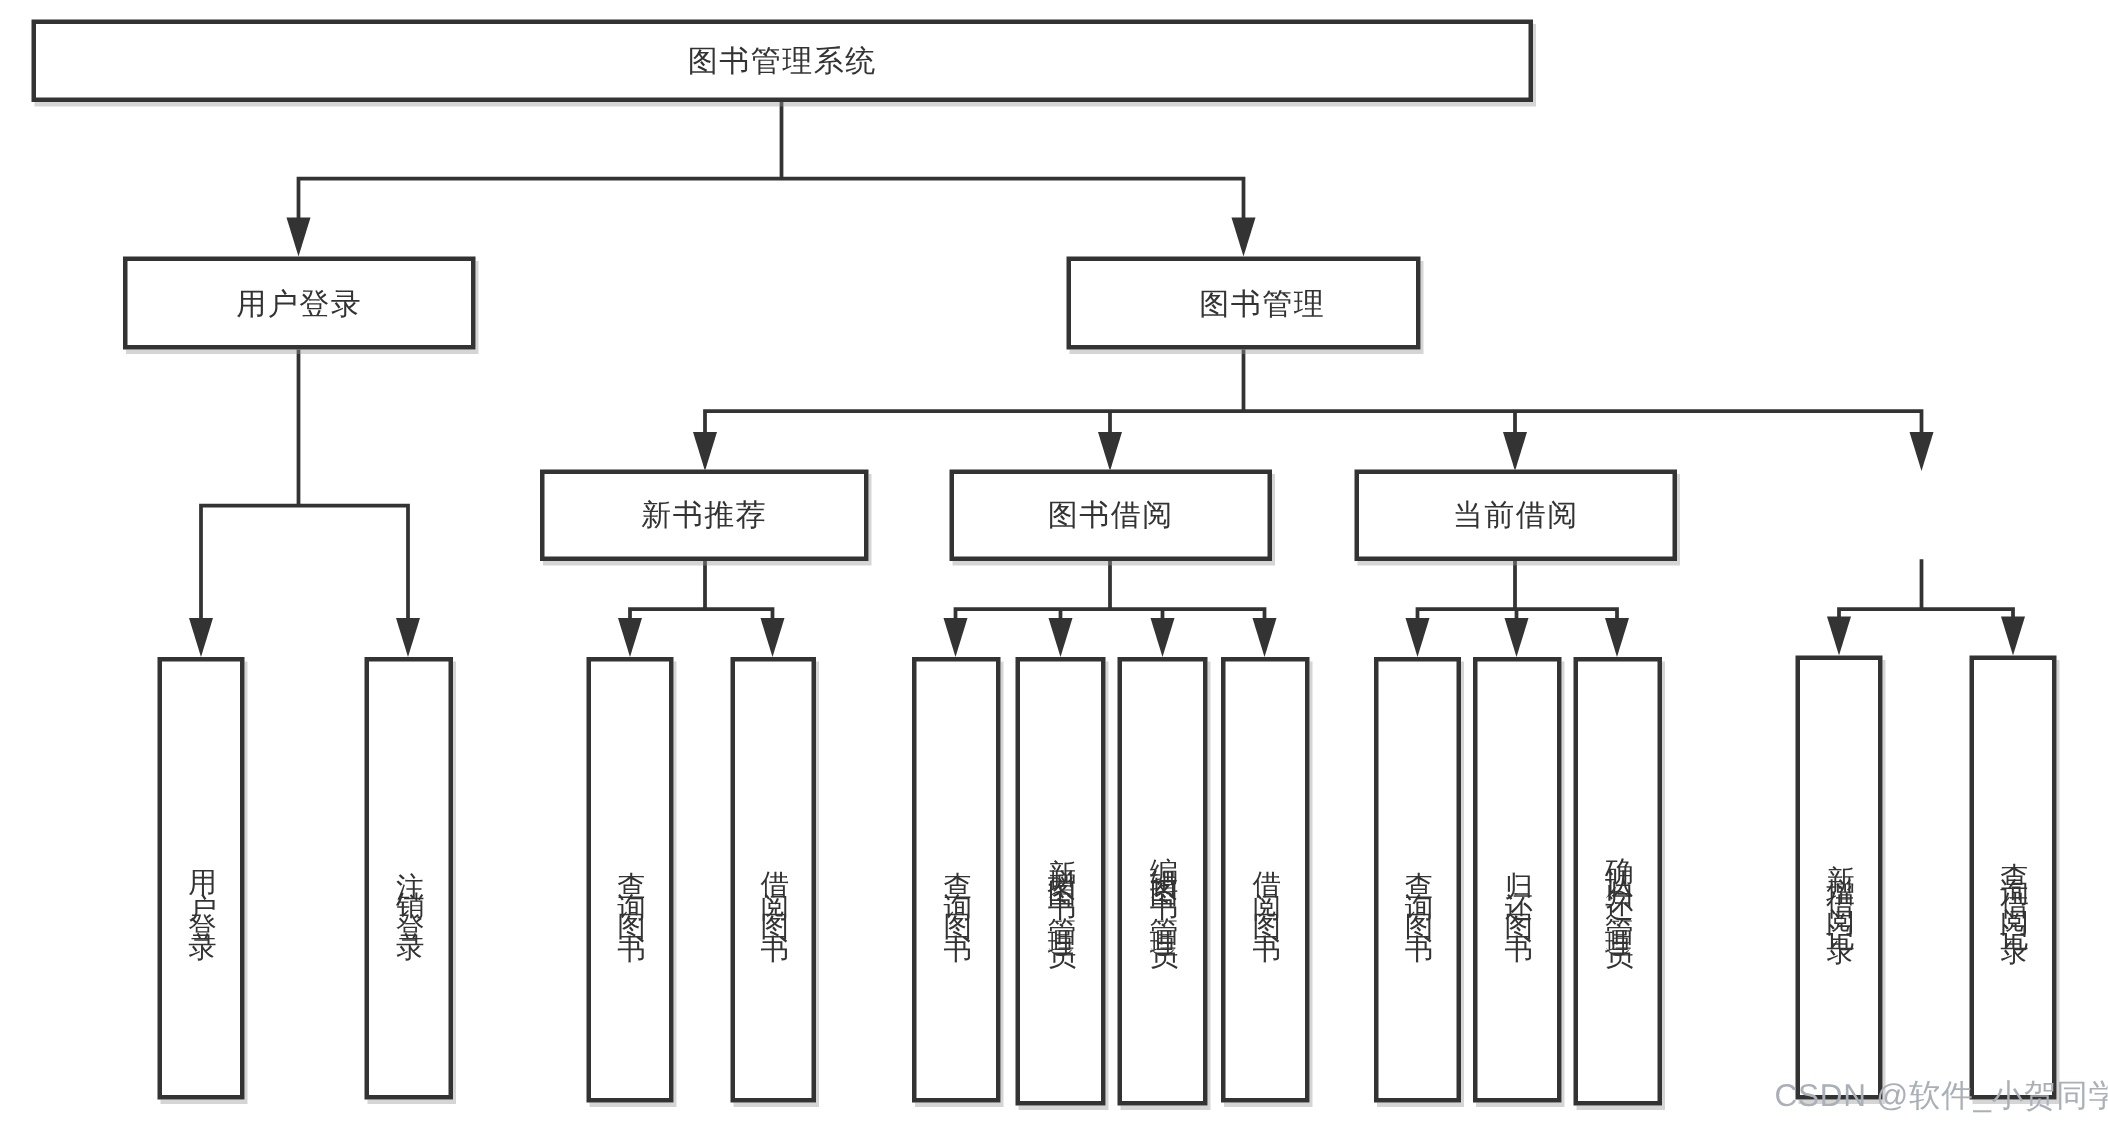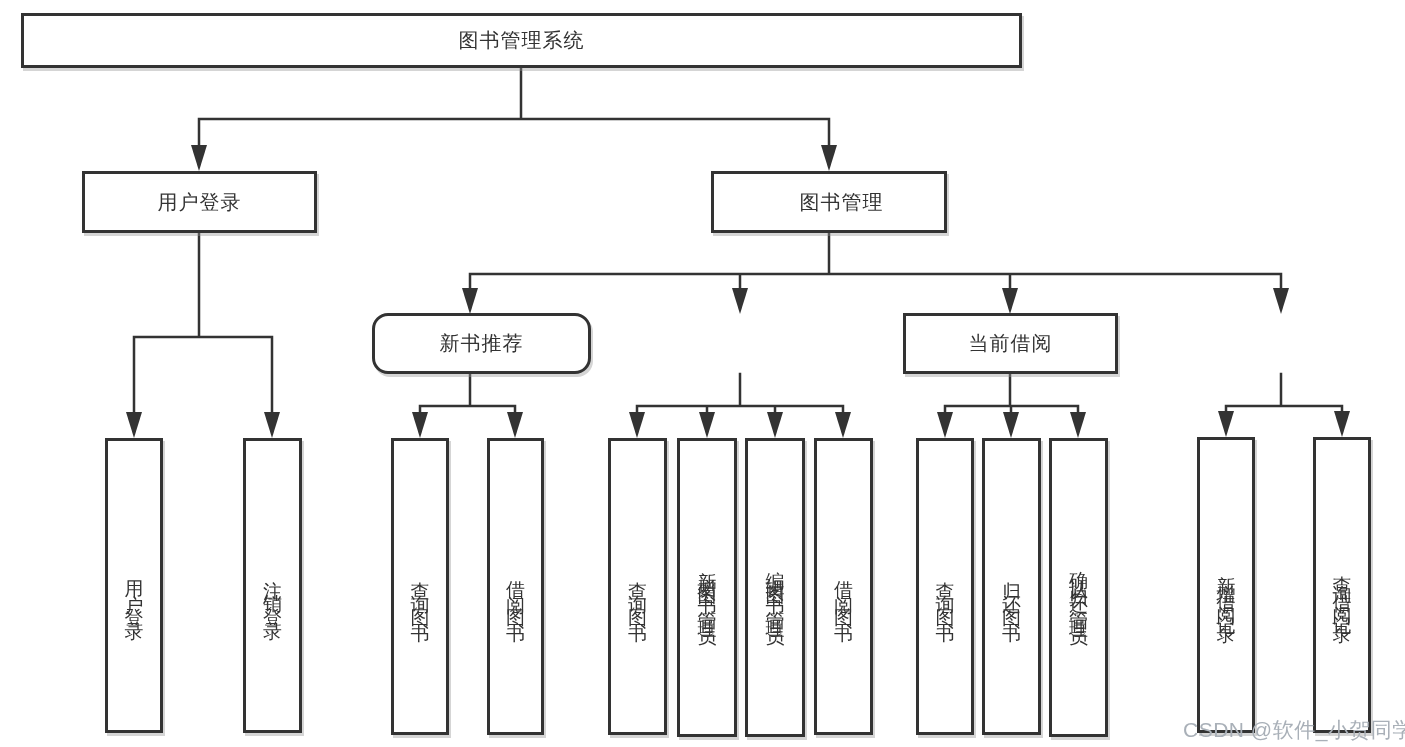--- a/index.html
+++ b/index.html
@@ -60,22 +60,25 @@
     <span>图书管理系统</span>
   </div>
 
   <div class="box h" style="left:82px;top:171px;width:235px;height:62px;">
     <span>用户登录</span>
   </div>
   <div class="box h" style="left:711px;top:171px;width:236px;height:62px;padding-left:25px;">
     <span>图书管理</span>
   </div>
 
-  <div class="box h" style="left:372px;top:313px;width:219px;height:61px;border-radius:16px;">
+  <div class="box h" style="left:360px;top:313px;width:219px;height:61px;">
     <span>新书推荐</span>
+  </div>
+  <div class="box h" style="left:633px;top:313px;width:215px;height:61px;">
+    <span>图书借阅</span>
   </div>
   <div class="box h" style="left:903px;top:313px;width:215px;height:61px;text-align:center;">
     <span>当前借阅</span>
   </div>
 
   <div class="box v vs4" style="left:105px;top:438px;width:58px;height:295px;">
     <span>用户登录</span>
   </div>
   <div class="box v vs4" style="left:243px;top:438px;width:59px;height:295px;">
     <span>注销登录</span>

